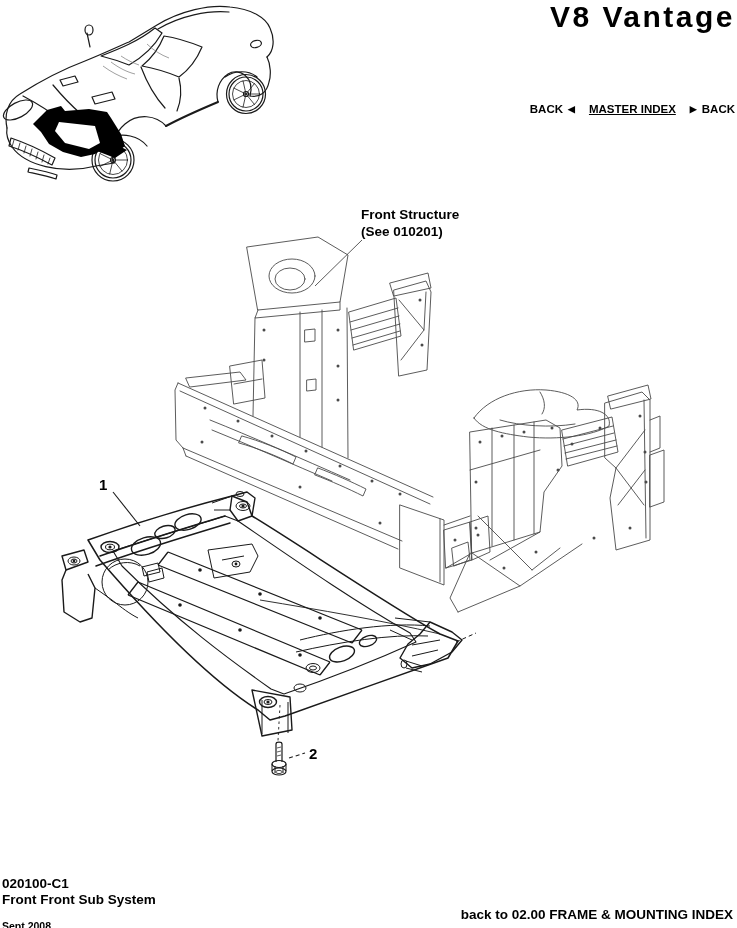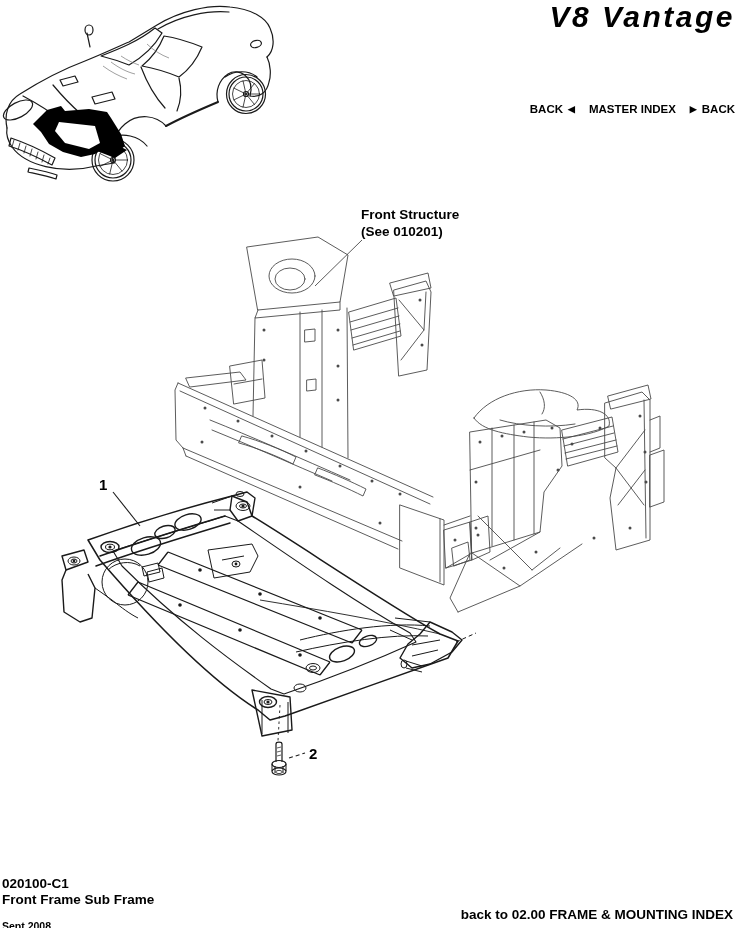--- a/index.html
+++ b/index.html
@@ -4,34 +4,34 @@
 <style>
   html,body{margin:0;padding:0;background:#e8e8e8;}
   .page{
     position:relative;width:737px;height:928px;background:#fff;
     font-family:"Liberation Sans",sans-serif;color:#000;overflow:hidden;
     margin:0 auto;
   }
   
   .logo{
     position:absolute;top:0px;right:2px;
-    font-size:30px;font-weight:bold;font-style:italic;
+    font-size:30px;font-weight:bold;
     letter-spacing:2.5px;white-space:nowrap;
   }
   .section-title{
     position:absolute;top:40px;right:2px;
     font-size:15px;font-weight:bold;letter-spacing:.2px;white-space:nowrap;
   }
   .nav{
     position:absolute;top:63px;right:2px;
     display:flex;align-items:center;gap:5px;
     font-size:11.5px;font-weight:bold;margin-top:40px;
   }
   .nav .arrow{font-size:9px;position:relative;top:0px;}
-  .nav .mi{margin:0 9px;}
+  .nav .mi{margin:0 9px;text-decoration:underline;}
   .nav span{cursor:pointer;}
   
   .car-figure{position:absolute;left:2px;top:0px;width:282px;height:188px;}
   .diagram{position:absolute;left:0px;top:195px;width:737px;height:612px;}
   
   .car{stroke:#1a1a1a;stroke-width:1.2;fill:none;stroke-linejoin:round;stroke-linecap:round;}
   .car-thin{stroke:#777;stroke-width:.7;fill:none;}
   .blk{fill:#000;stroke:none;}
   .wht{fill:#fff;stroke:none;}
   .st{stroke:#4a4a4a;stroke-width:.9;fill:none;stroke-linejoin:round;stroke-linecap:round;}
@@ -315,18 +315,18 @@
 
     <path class="ldr" d="M 113,492 L 140,526"></path>
     <text class="callout" x="99" y="490">1</text>
 
     <path class="ldr dash" d="M 289,758 L 305,753"></path>
     <text class="callout" x="309" y="759">2</text>
   </svg>
 
   <div class="footer-left">
     <div class="doc-number">020100-C1</div>
-    <div class="doc-title">Front Frame Sub Frame</div>
+    <div class="doc-title">Front Front Sub System</div>
     <div class="doc-date">Sept 2008</div>
   </div>
   <div class="footer-link">back to 02.00 FRAME &amp; MOUNTING INDEX</div>
 
 </div>
 
 </body></html>

